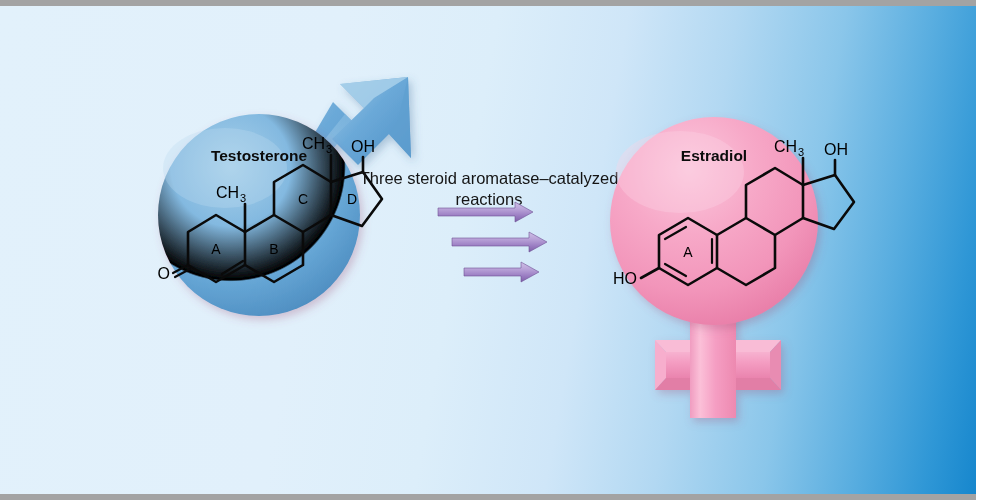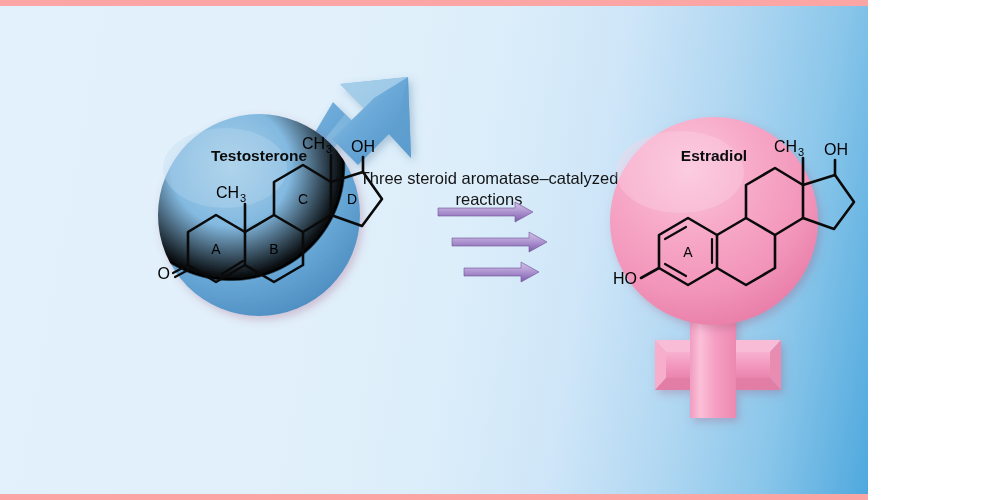--- a/index.html
+++ b/index.html
@@ -2,25 +2,25 @@
 <html><head>
 <meta charset="utf-8">
 <style>
   html, body {
     margin: 0;
     padding: 0;
     background: #ffffff;
   }
   #stage {
     position: relative;
-    width: 868px;
+    width: 976px;
     height: 500px;
     overflow: hidden;
     font-family: "Liberation Sans", sans-serif;
-    background: #fca5a5;
+    background: #a3a3a3;
     text-decoration: underline;
   }
   
   #bg {
     position: absolute;
     left: 0;
     top: 6px;
     width: 1000px;
     height: 488px;
     background: linear-gradient(100deg,

